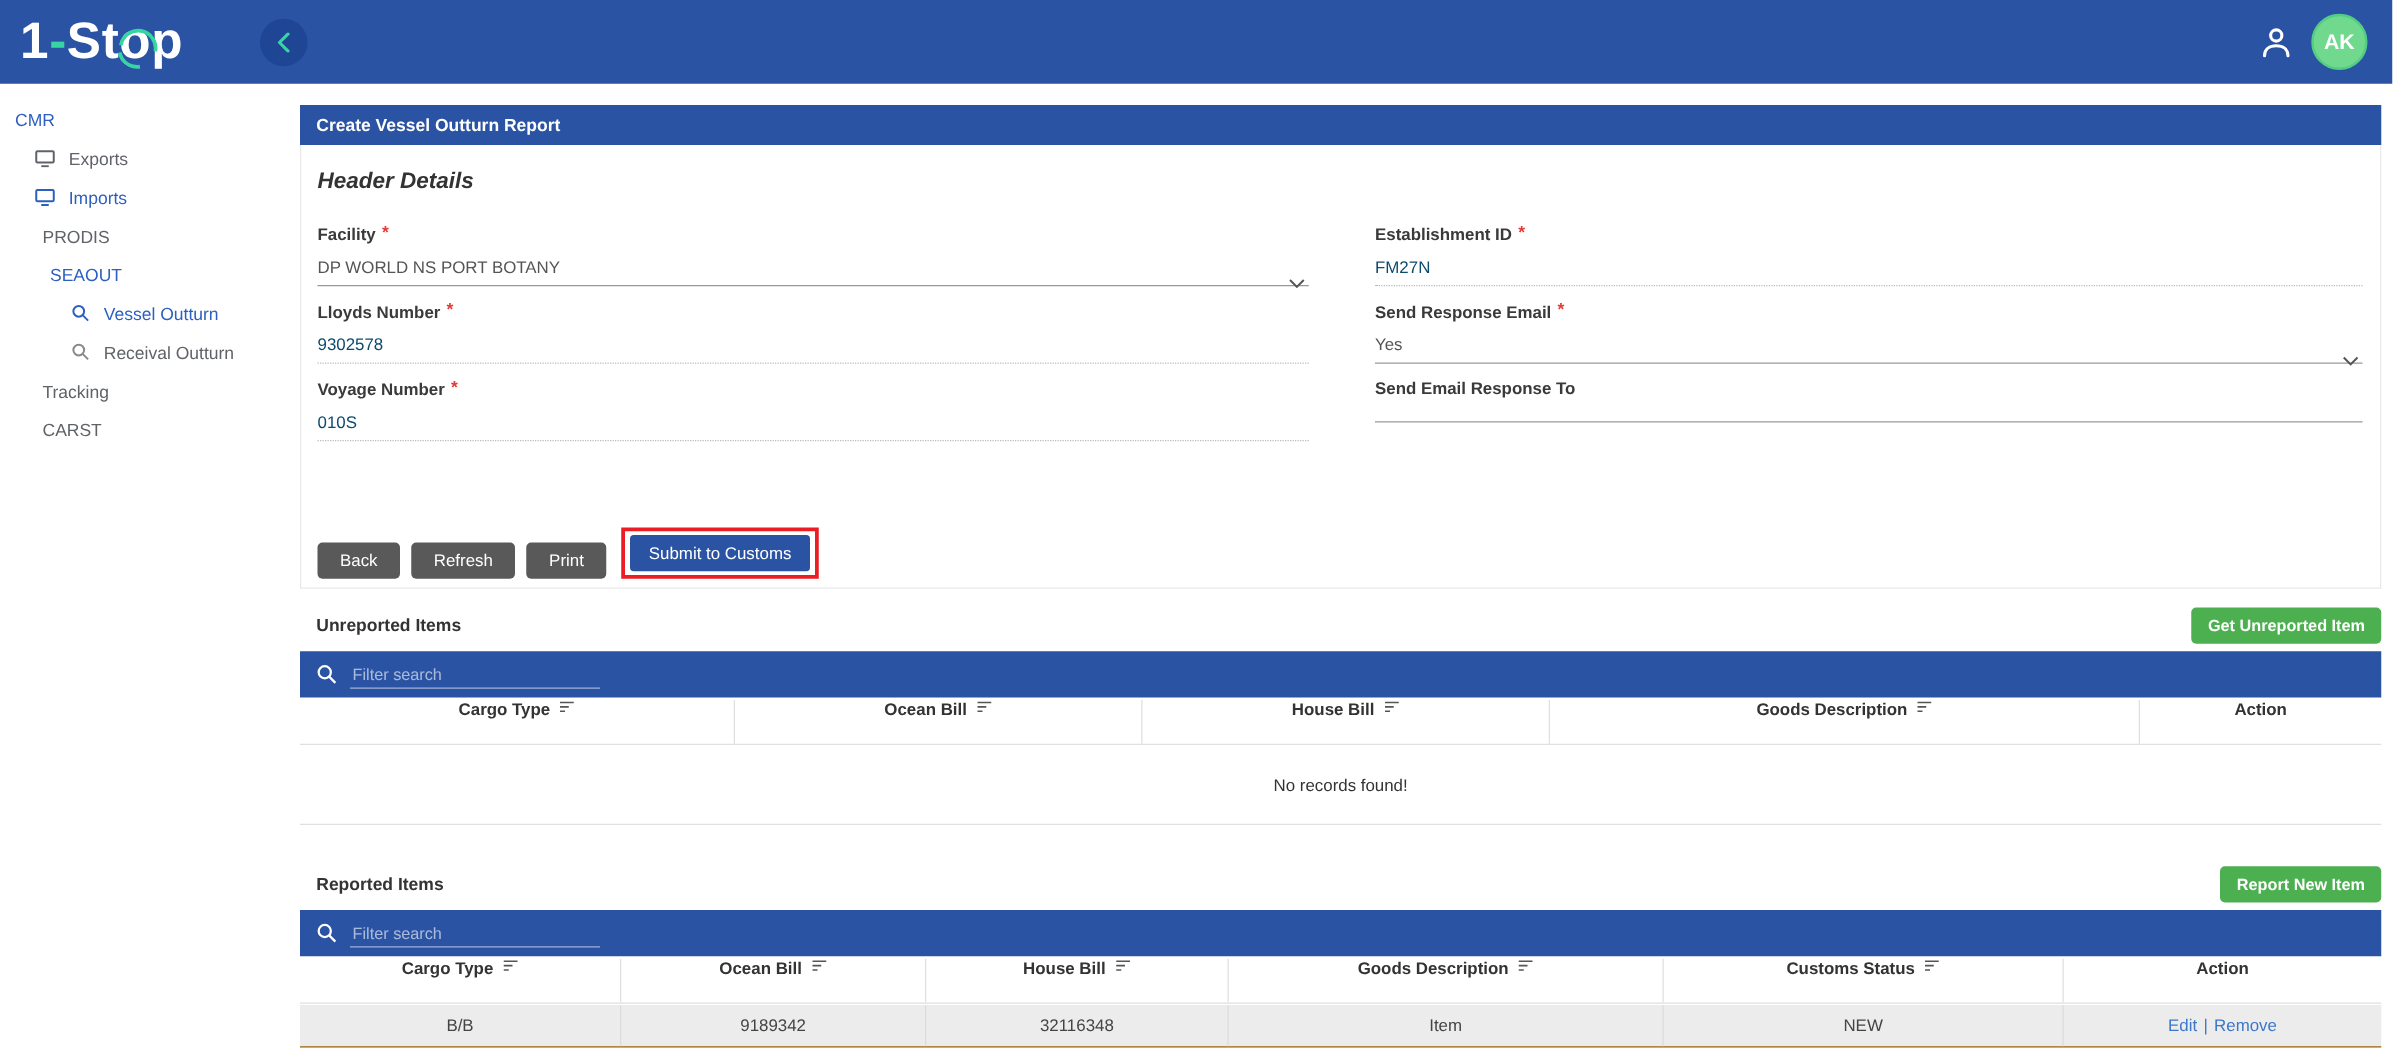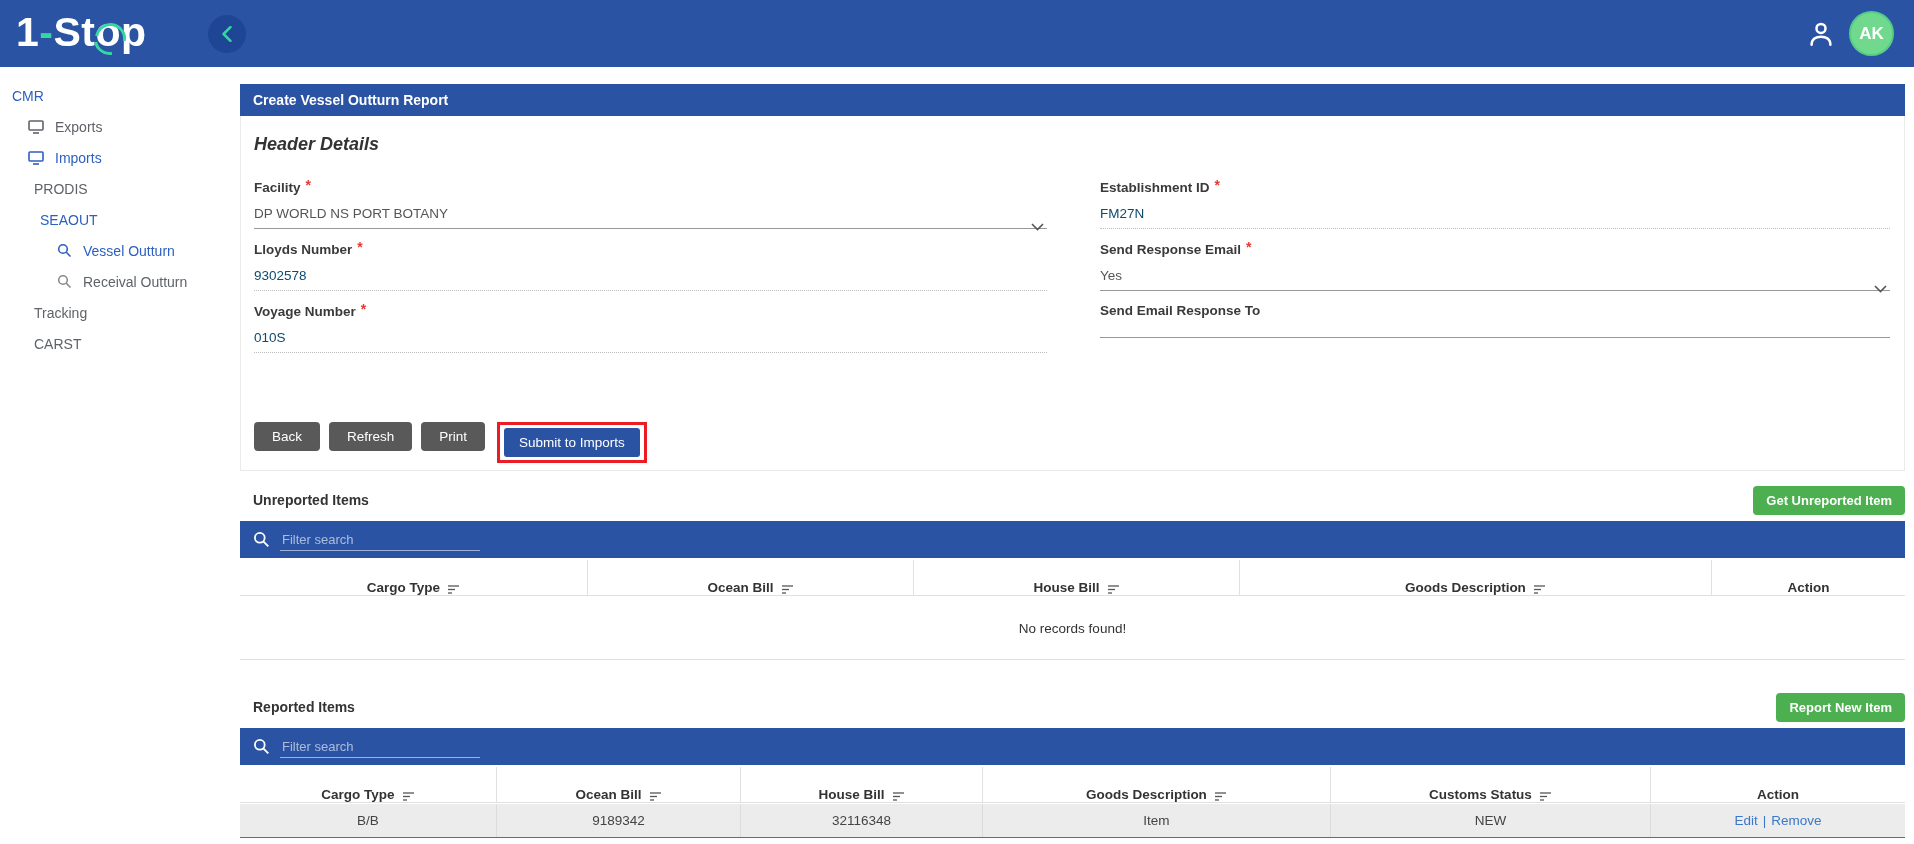--- a/index.html
+++ b/index.html
@@ -45,21 +45,21 @@
   .form-grid { display:grid; grid-template-columns:793px 790px; column-gap:53px; margin:24px 16px 0 13px; }
   .field { position:relative; height:62px; }
   .f-label { font-size:13.5px; font-weight:bold; color:#3a3a3a; line-height:16px; }
   .req { color:#e53935; font-size:14px; margin-left:5px; position:relative; top:-2px; }
   .f-value { margin-top:10px; padding-bottom:6px; font-size:13.5px; color:#555;
      border-bottom:1px solid #999; min-height:23px; cursor:pointer; }
   .field.disabled .f-value { color:#0c4a6e; border-bottom:1px dotted #bbb; cursor:default; }
   .field.novalue .f-underline { margin-top:18px; border-bottom:1px solid #999; height:1px; }
   .sel-chev { position:absolute; right:3px; bottom:10px; }
 
-  .btn-row { position:absolute; left:13px; top:338px; display:flex; align-items:flex-start; gap:9px; }
+  .btn-row { position:absolute; left:13px; top:338px; display:flex; align-items:flex-end; gap:9px; }
   .btn-dark { background:#595959; color:#fff; font-size:13.5px; border:none; border-radius:4px;
      padding:7px 18px; cursor:pointer; font-family:inherit; }
   .submit-highlight { border:3px solid #ec1c24; padding:3px 4px; margin-left:3px; }
   .btn-primary { background:#2a53a3; color:#fff; font-size:13.5px; border:none; border-radius:3px;
      padding:7px 15px; cursor:pointer; font-family:inherit; }
 
   
   .items-section { position:absolute; left:18px; width:1665px; }
   .sec-unreported { top:419px; height:175px; }
   .sec-reported { top:626px; height:145px; }
@@ -67,21 +67,21 @@
   .sec-title { font-size:14px; font-weight:bold; color:#333; padding-left:13px; }
   .btn-green { background:#4caf50; color:#fff; font-size:13px; font-weight:bold; border:none;
      border-radius:4px; padding:7px 13px; cursor:pointer; font-family:inherit; }
   .filter-bar { position:absolute; left:0; top:35px; width:1665px; height:37px; background:#2a53a3;
      display:flex; align-items:center; padding-left:13px; }
   .filter-bar input { background:transparent; border:none; border-bottom:1px solid rgba(255,255,255,.55);
      margin-left:10px; width:200px; font-size:13px; color:#fff; padding:3px 2px; outline:none; font-family:inherit; }
   .filter-bar input::placeholder { color:rgba(255,255,255,.6); }
   .thead { position:absolute; left:0; top:74px; width:1665px; height:36px; display:flex;
      border-bottom:1px solid #e0e0e0; background:#fff; }
-  .th { display:flex; align-items:flex-end; justify-content:center; gap:7px; font-size:13.5px;
+  .th { display:flex; align-items:flex-start; justify-content:center; gap:7px; font-size:13.5px;
      font-weight:bold; color:#333; border-right:1px solid #e0e0e0; height:100%; }
   .th:last-child { border-right:none; }
   .th.sortable { cursor:pointer; }
   .tbody-empty { position:absolute; left:0; top:111px; width:1665px; height:63px; display:flex;
      align-items:center; justify-content:center; font-size:13.5px; color:#333;
      border-bottom:1px solid #e0e0e0; }
   .trow { position:absolute; left:0; top:111px; width:1665px; height:34px; display:flex;
      background:#ececec; border-bottom:1px solid #a16207; }
   .td { display:flex; align-items:center; justify-content:center; font-size:13.5px; color:#444;
      border-right:1px solid #dcdcdc; height:100%; }
@@ -218,21 +218,21 @@
           <div class="f-underline"></div>
         </div>
       </div>
     </div>
 
     <div class="btn-row">
       <button class="btn-dark">Back</button>
       <button class="btn-dark">Refresh</button>
       <button class="btn-dark">Print</button>
       <div class="submit-highlight">
-        <button class="btn-primary">Submit to Imports</button>
+        <button class="btn-primary">Submit to Customs</button>
       </div>
     </div>
   </div>
 
   <div class="items-section sec-unreported">
     <div class="sec-head">
       <div class="sec-title">Unreported Items</div>
       <button class="btn-green">Get Unreported Item</button>
     </div>
     <div class="filter-bar">

